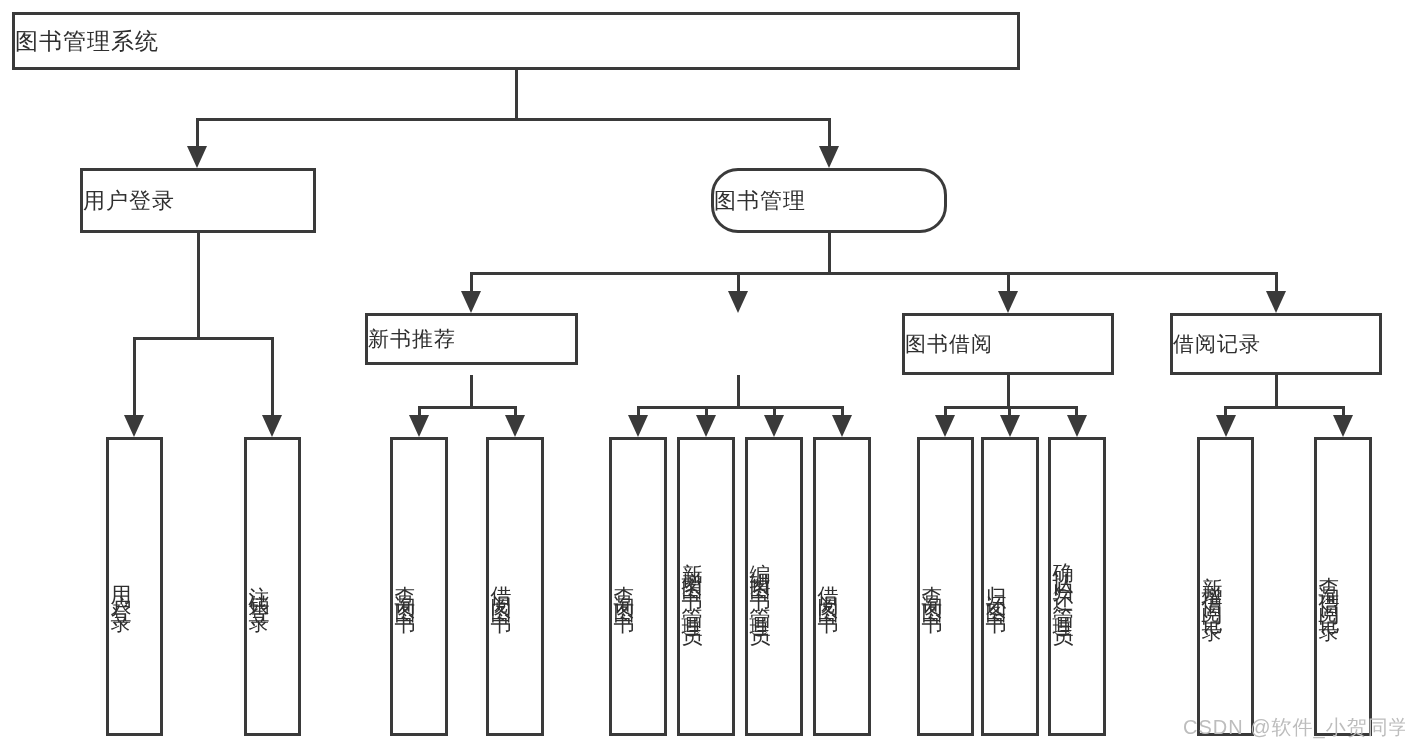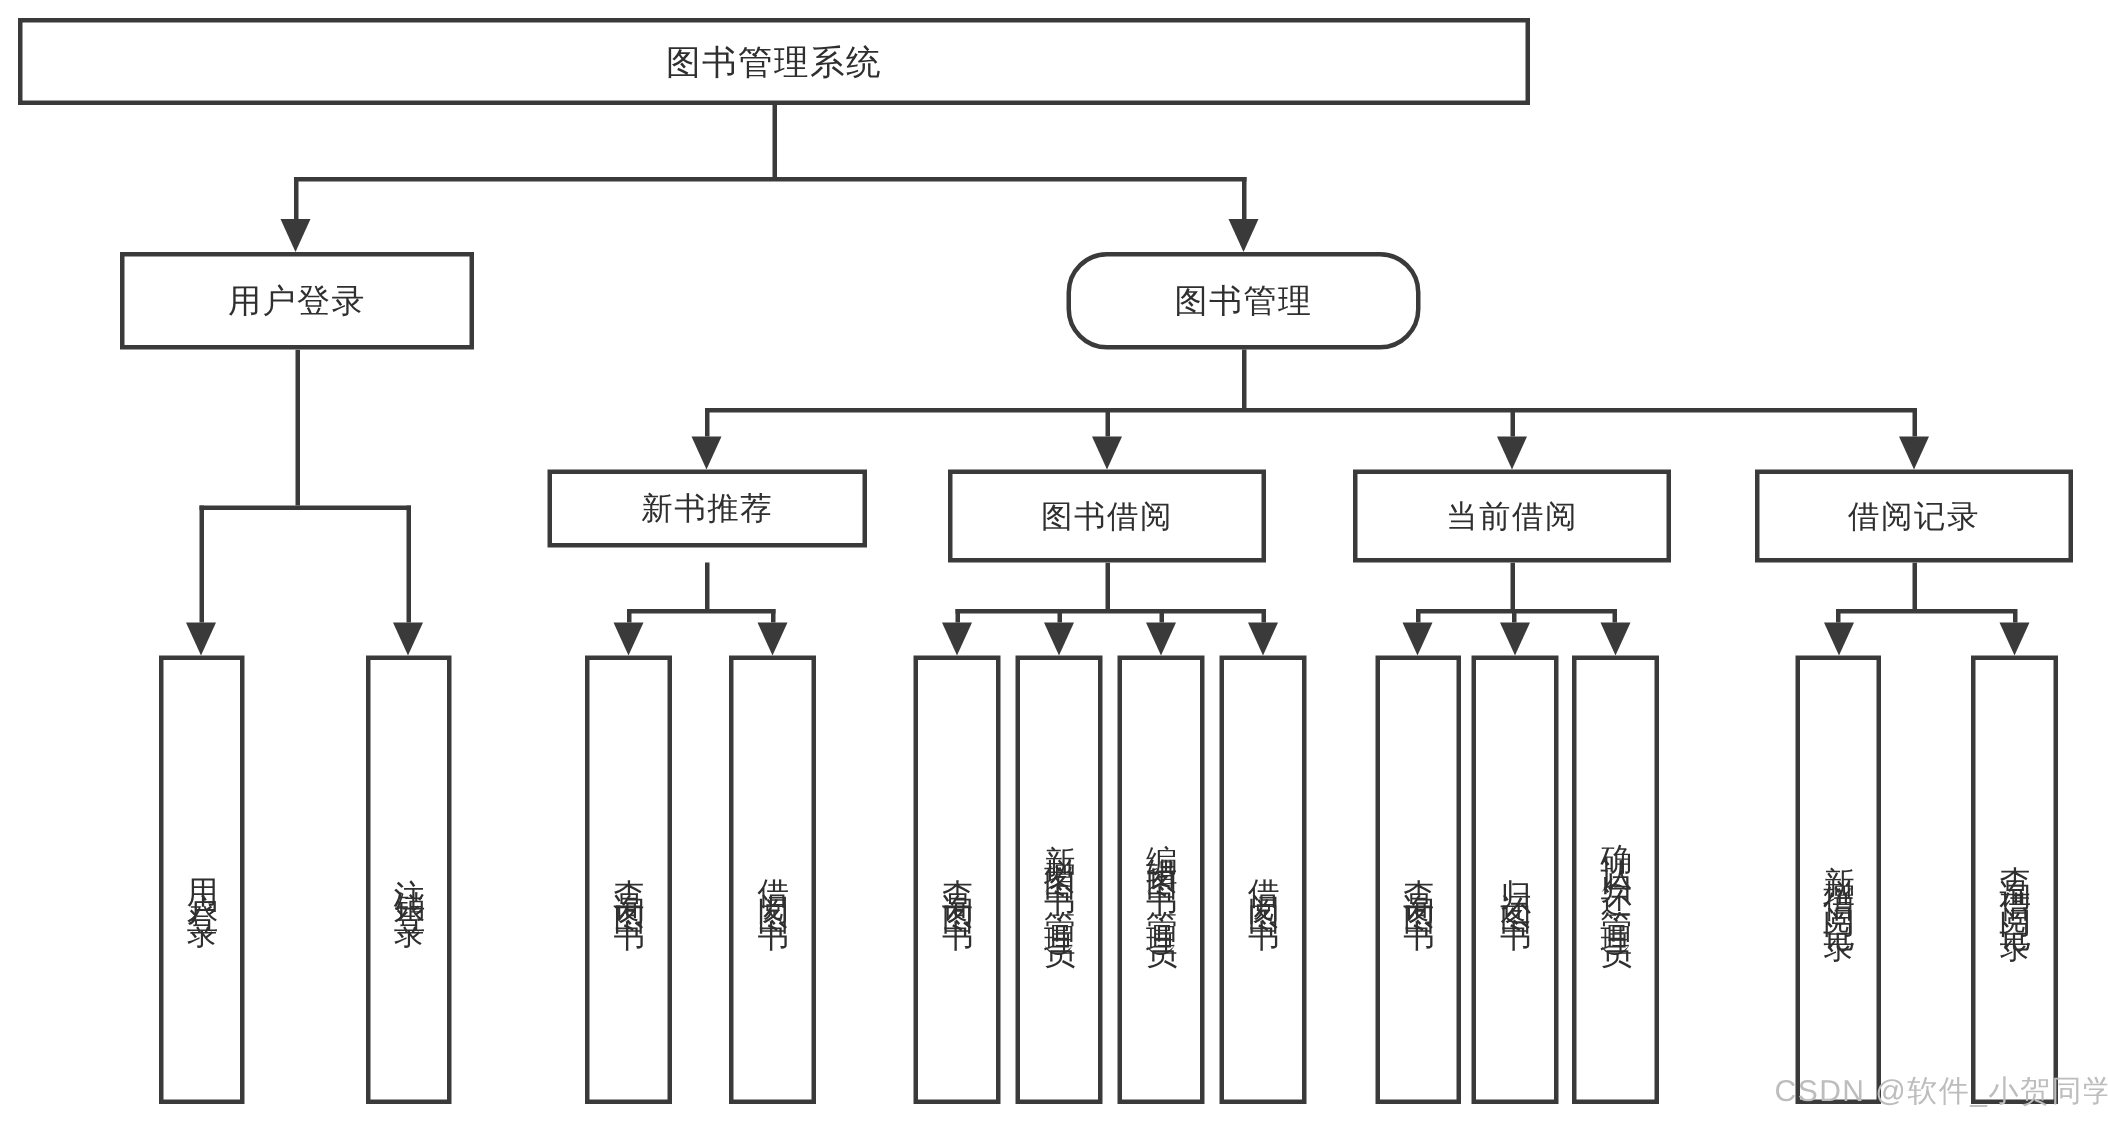--- a/index.html
+++ b/index.html
@@ -18,22 +18,22 @@
     color: var(--text);
     overflow: hidden;
   }
   .box {
     position: absolute;
     box-sizing: border-box;
     border: 3px solid var(--line);
     background: var(--background);
     display: flex;
     align-items: center;
-    justify-content: center;
     z-index: 2;
+    font-family: Liberation Mono, monospace;
   }
   .box.root  { font-size: 23px; letter-spacing: 1px; }
   .box.lvl2  { font-size: 22px; letter-spacing: 1px; }
   .box.lvl3  { font-size: 21px; letter-spacing: 1px; }
   .box.leaf span {
     writing-mode: vertical-rl;
     text-orientation: mixed;
     font-size: 21px;
     letter-spacing: 9px;
     line-height: 1;
@@ -126,25 +126,22 @@
   <div class="box lvl2" style="left:80px; top:168px; width:236px; height:65px;">
     <span>用户登录</span>
   </div>
   <div class="box lvl2" style="left:711px; top:168px; width:236px; height:65px;border-radius:27px;">
     <span>图书管理</span>
   </div>
 
   <div class="box lvl3" style="left:365px; top:313px; width:213px; height:52px;">
     <span>新书推荐</span>
   </div>
-  <div class="box lvl3" style="left:632px; top:313px; width:212px; height:62px;">
+  <div class="box lvl3" style="left:902px; top:313px; width:212px; height:62px;">
     <span>图书借阅</span>
-  </div>
-  <div class="box lvl3" style="left:902px; top:313px; width:212px; height:62px;">
-    <span>当前借阅</span>
   </div>
   <div class="box lvl3" style="left:1170px; top:313px; width:212px; height:62px;">
     <span>借阅记录</span>
   </div>
 
   <div class="box leaf" style="left:106px; top:437px; width:57px; height:299px;">
     <span>用户登录</span>
   </div>
   <div class="box leaf" style="left:244px; top:437px; width:57px; height:299px;">
     <span>注销登录</span>

